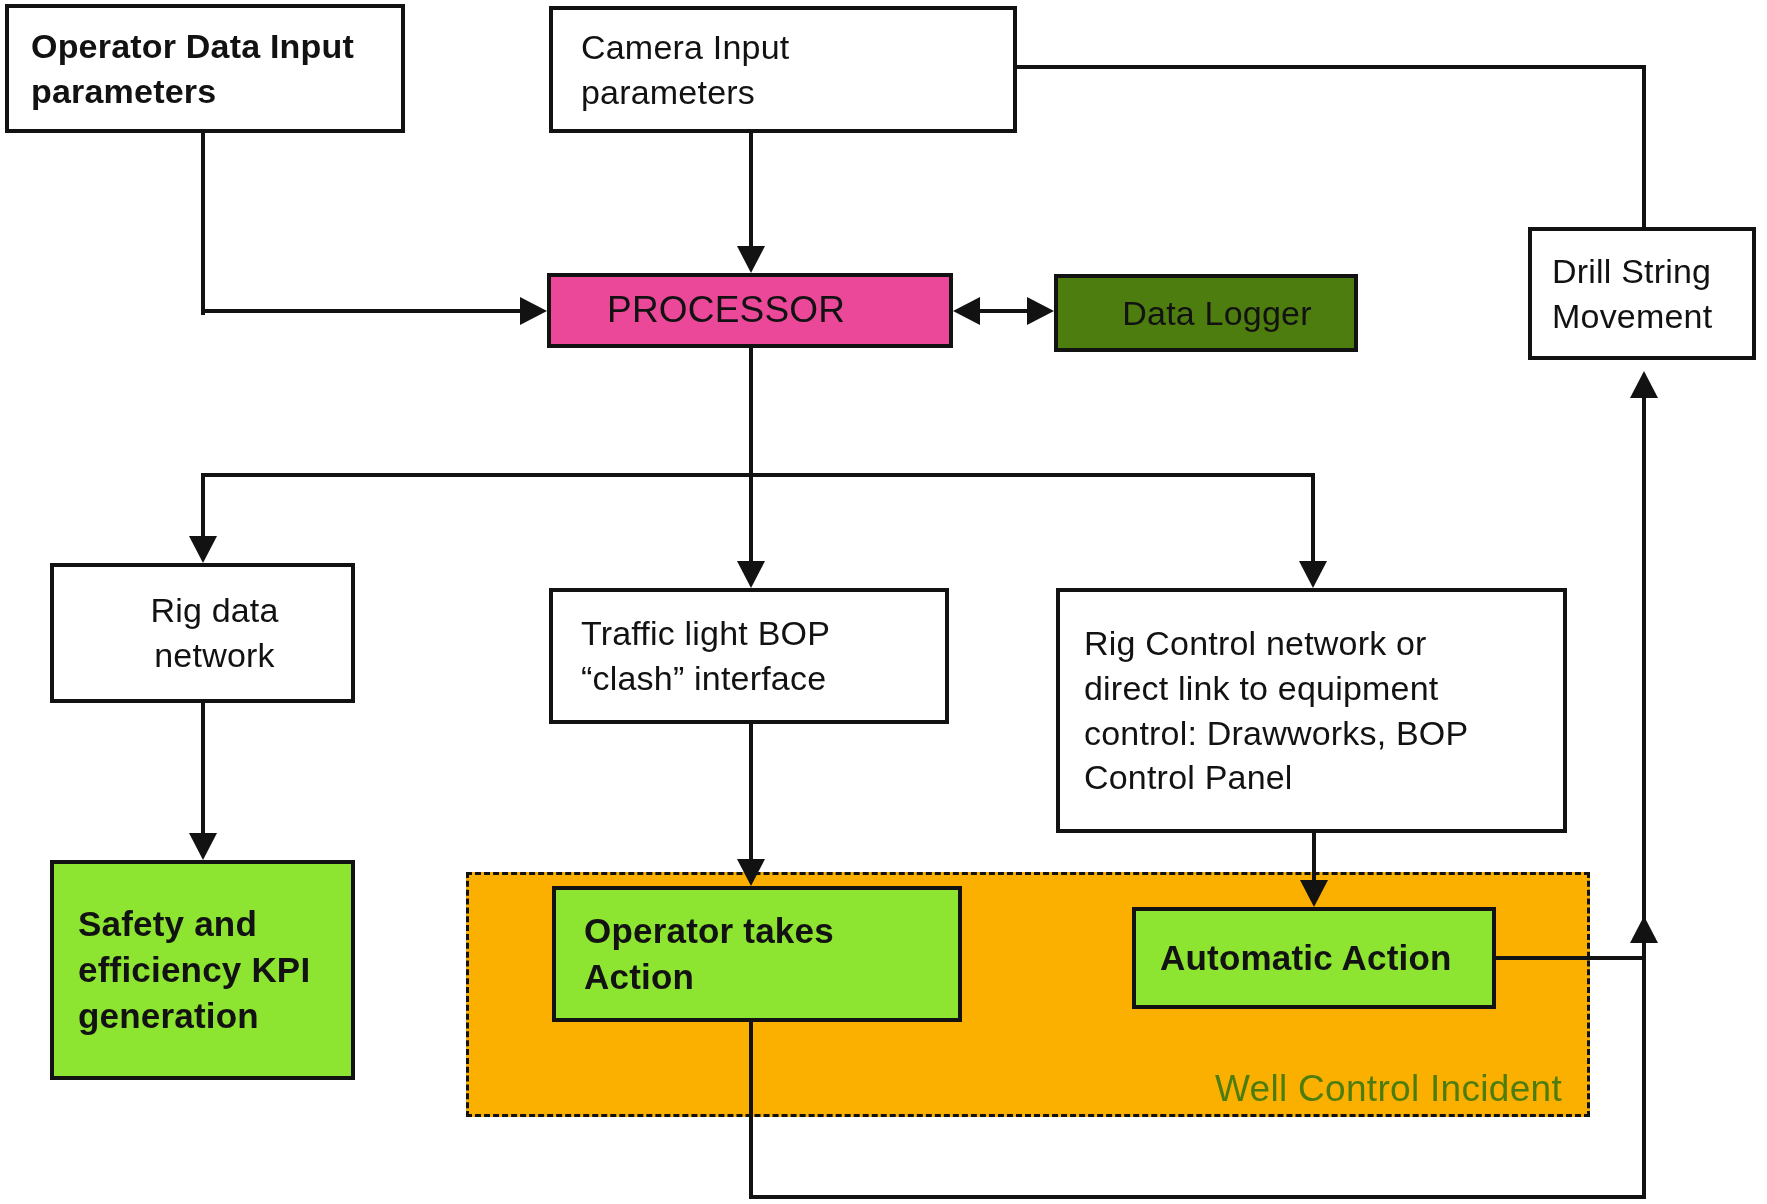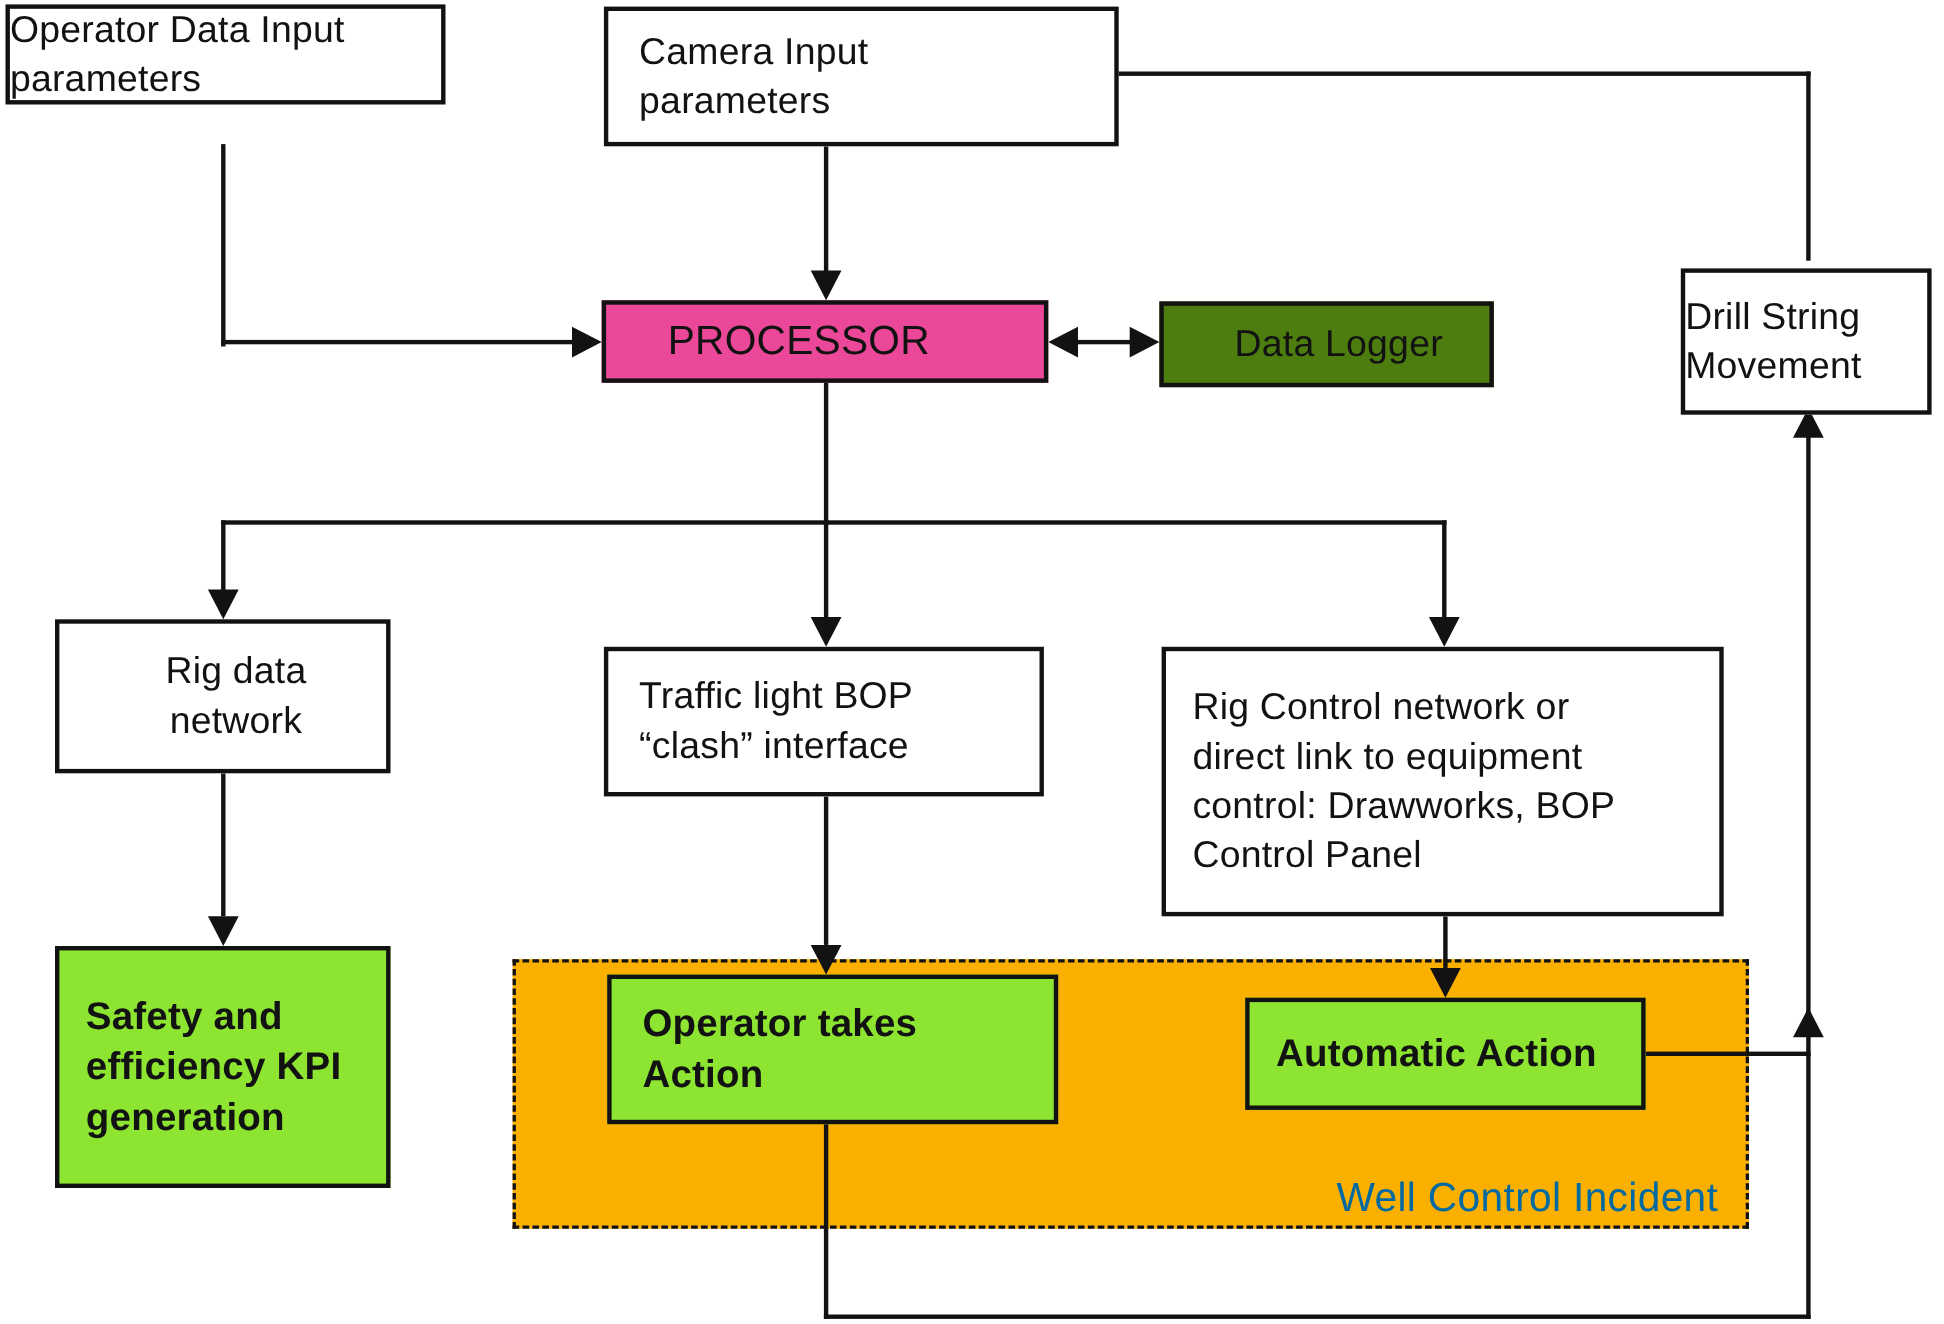--- a/index.html
+++ b/index.html
@@ -43,21 +43,21 @@
     text-align:right;
     letter-spacing:0.3px;
   }
 </style>
 </head>
 <body>
 
 <div id="stage">
 
   <div id="region" style="left: 466px; top: 872px; width: 1124px; height: 245px; background-color: rgb(251, 176, 0);"></div>
-  <div id="region-label" style="left: 1000px; top: 1068px; width: 562px; color: #0369a1;">Well Control Incident</div>
+  <div id="region-label" style="left: 1000px; top: 1068px; width: 562px; color: #4d7c0f;">Well Control Incident</div>
 
   <div class="line" style="left:201px;top:131px;width:4px;height:184px;"></div>
   <div class="line" style="left:201px;top:309px;width:320px;height:4px;"></div>
   <div class="arr arr-r" style="left:520px;top:297px;"></div>
 
   <div class="line" style="left:749px;top:133px;width:4px;height:115px;"></div>
   <div class="arr arr-d" style="left:737px;top:246px;"></div>
 
   <div class="line" style="left:972px;top:309px;width:64px;height:4px;"></div>
   <div class="arr arr-l" style="left:953px;top:297px;"></div>
@@ -90,31 +90,31 @@
 
   <div class="line" style="left:749px;top:1022px;width:4px;height:177px;"></div>
   <div class="line" style="left:749px;top:1195px;width:897px;height:4px;"></div>
 
   <div class="line" style="left:1496px;top:956px;width:150px;height:4px;"></div>
 
   <div class="line" style="left:1642px;top:396px;width:4px;height:803px;"></div>
   <div class="arr arr-u" style="left:1630px;top:916px;"></div>
   <div class="arr arr-u" style="left:1630px;top:371px;"></div>
 
-  <div class="box" style="left:5px;top:4px;width:400px;height:91px;">Operator Data Input
+  <div class="box" style="left:5px;top:4px;width:400px;height:129px;padding-left:22px;font-weight:bold;">Operator Data Input
 parameters</div>
 
   <div class="box" style="left:549px;top:6px;width:468px;height:127px;padding-left:28px;">Camera Input
 parameters</div>
 
   <div class="box" style="left: 547px; top: 273px; width: 406px; height: 75px; padding-left: 56px; font-size: 37px; background-color: #ec4899;">PROCESSOR</div>
 
   <div class="box" style="left: 1054px; top: 274px; width: 304px; height: 78px; padding-left: 22px; background-color: #4d7c0f; text-align: center;">Data Logger</div>
 
-  <div class="box" style="left:1528px;top:244px;width:228px;height:133px;">Drill String
+  <div class="box" style="left:1528px;top:227px;width:228px;height:133px;padding-left:20px;">Drill String
 Movement</div>
 
   <div class="box" style="left:50px;top:563px;width:305px;height:140px;padding-left:24px;text-align:center;">Rig data
 network</div>
 
   <div class="box" style="left:549px;top:588px;width:400px;height:136px;padding-left:28px;">Traffic light BOP
 “clash” interface</div>
 
   <div class="box" style="left:1056px;top:588px;width:511px;height:245px;padding-left:24px;">Rig Control network or
 direct link to equipment

